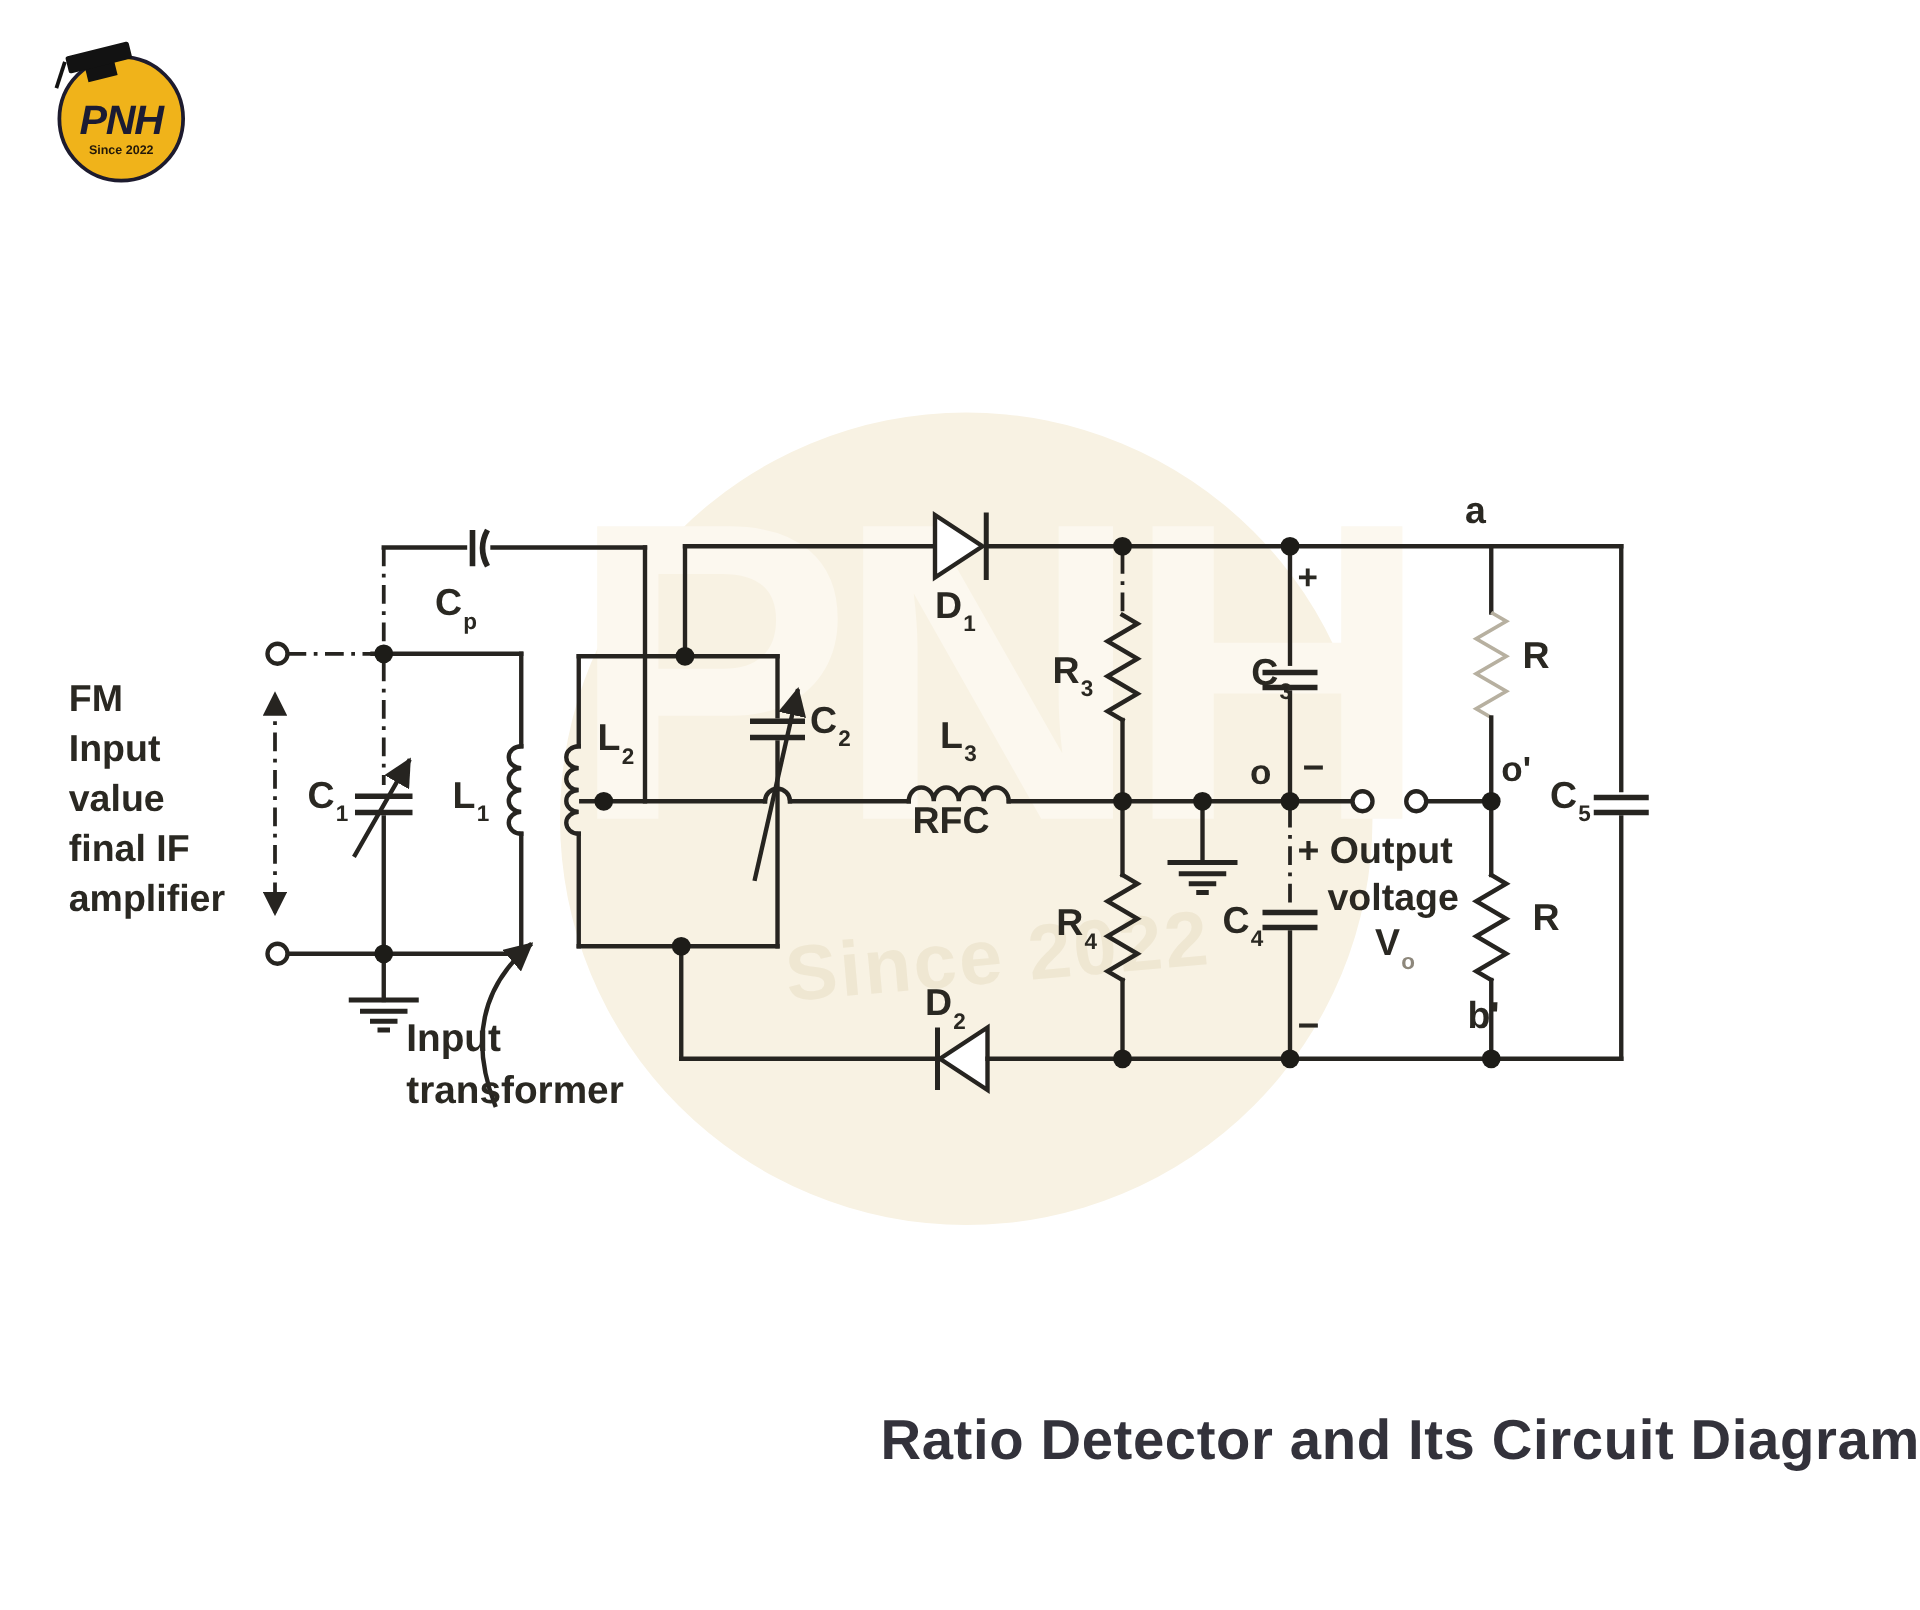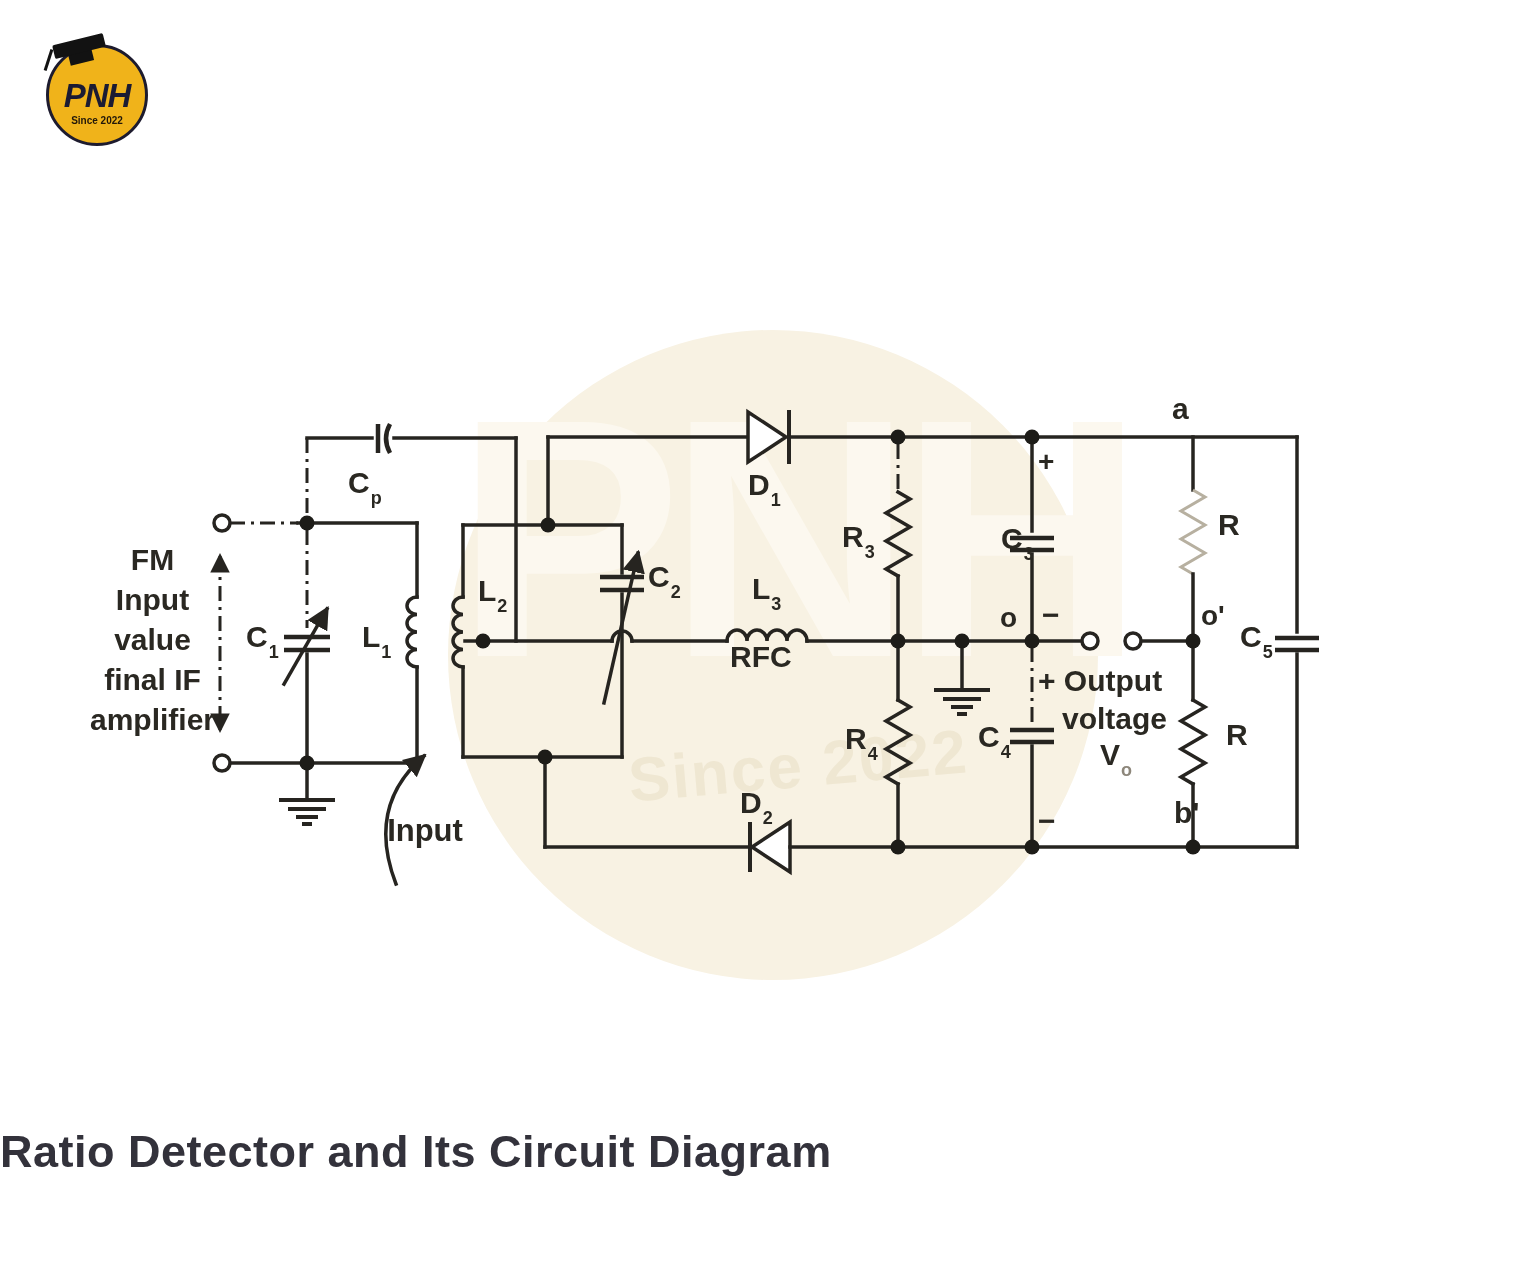--- a/index.html
+++ b/index.html
@@ -41,22 +41,22 @@
   .term{fill:#ffffff;stroke:#262420;stroke-width:3.5;}
   .faded{stroke:#b7b0a0;stroke-width:3;fill:none;}
   .arrh{fill:#262420;}
 
   
   .lbl{position:absolute;z-index:3;font-size:30px;font-weight:600;color:#2a2822;white-space:nowrap;}
   .lbl sub{font-size:0.6em;position:relative;bottom:-0.2em;left:1px;}
   .faintsub{color:#8d877b;}
   .small{font-size:28px;}
   .gray{color:#5a544b;font-weight:600;}
-  .blk{position:absolute;z-index:3;text-align:center;font-weight:600;color:#2a2822;}
-  .caption{position:absolute;left:0;right:0;top:1126px;text-align:left;z-index:3;
+  .blk{position:absolute;z-index:3;font-weight:600;color:#2a2822;}
+  .caption{position:absolute;left:0;right:0;top:1126px;text-align:right;z-index:3;
            font-size:45px;font-weight:600;color:#33323b;letter-spacing:0.5px;}
 </style>
 </head>
 <body>
 
 <div class="page">
 
   <div class="wm-disk"></div>
   <div class="wm-text">PNH</div>
   <div class="wm-since">Since 2022</div>
@@ -260,17 +260,18 @@
   <div class="lbl" style="left:1062px;top:702px">voltage</div>
   <div class="lbl" style="left:1100px;top:738px"><span>V</span><sub class="faintsub">o</sub></div>
 
   <div class="lbl" style="left:1172px;top:392px">a</div>
   <div class="lbl small" style="left:1201px;top:600px">o'</div>
   <div class="lbl" style="left:1174px;top:796px">b'</div>
 
 
   <div class="blk" style="left:325px;top:810px;width:200px;font-size:31px;line-height:41px;">
     <div>Input</div>
+    <div>transformer</div>
   </div>
 
   <div class="caption">Ratio Detector and Its Circuit Diagram</div>
 
 </div>
 
 </body></html>

